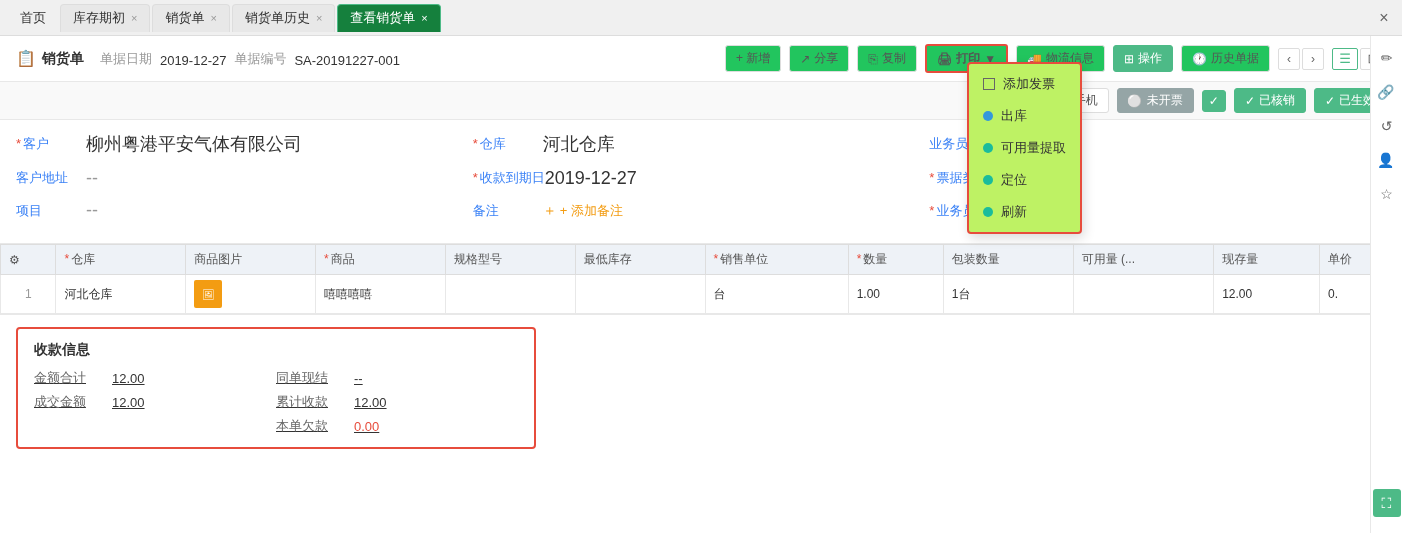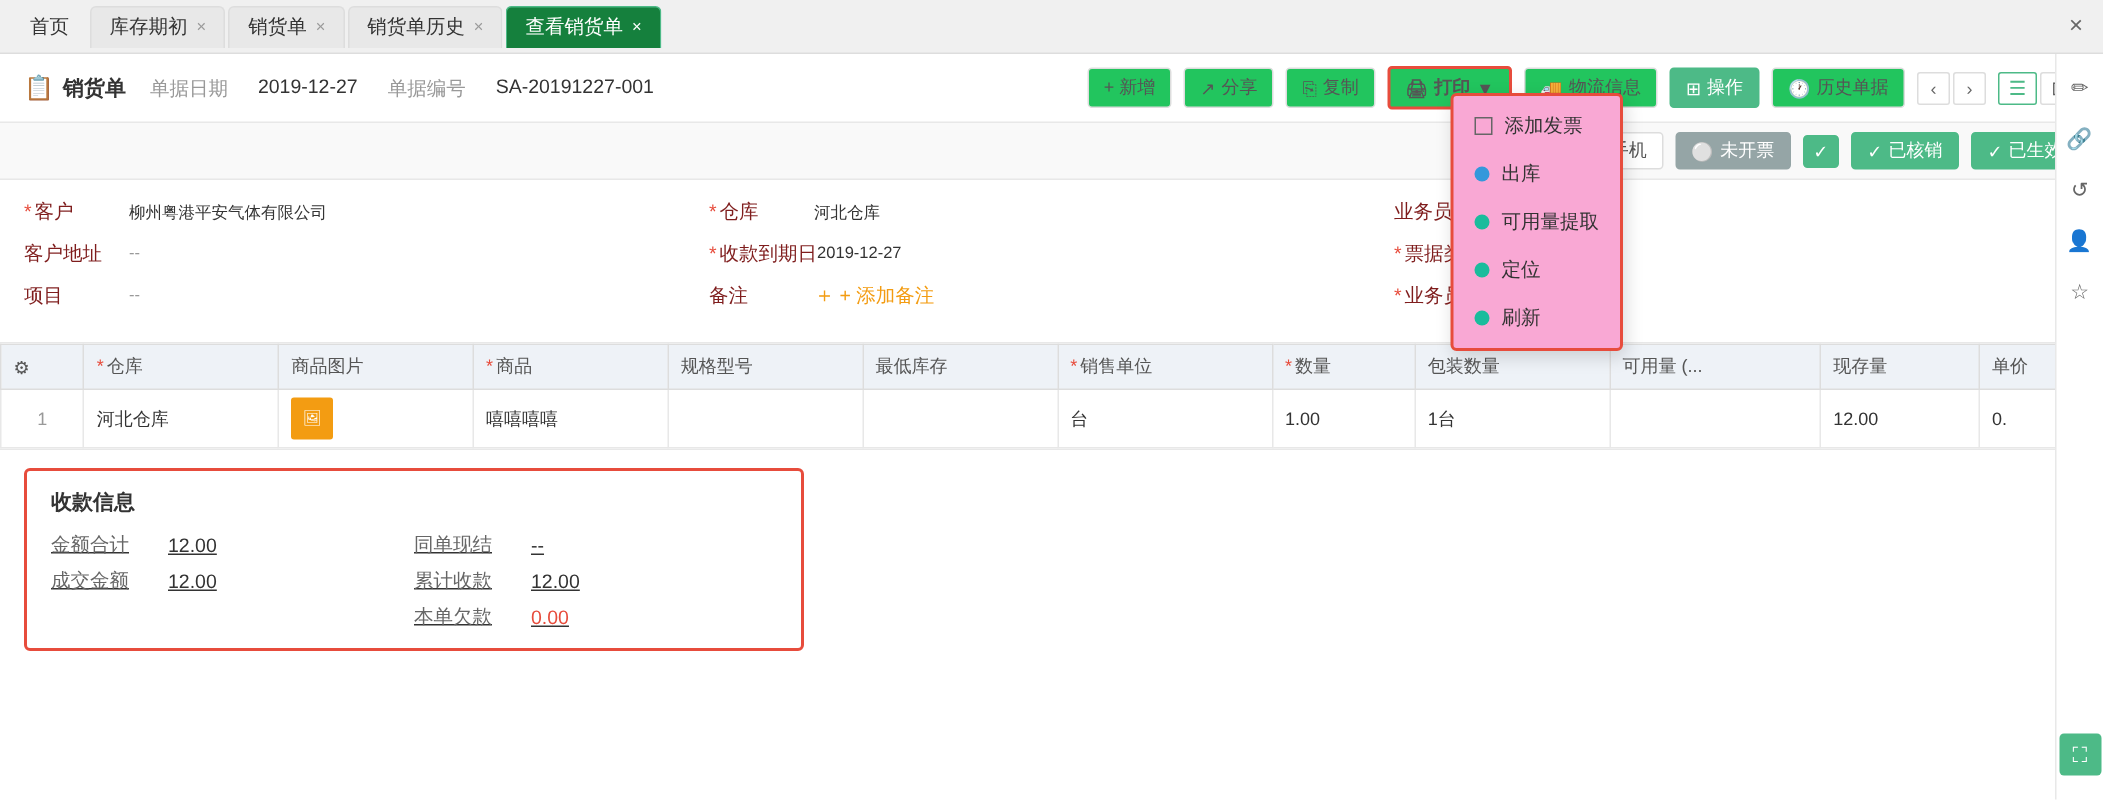--- a/index.html
+++ b/index.html
@@ -25,21 +25,21 @@
     
     .main-content { background: #fff; height: calc(100vh - 36px); overflow: hidden; }
 
     
     .doc-header {
       display: flex; align-items: center; padding: 8px 16px; border-bottom: 1px solid #e8e8e8;
       background: #fff; gap: 16px;
     }
     .doc-title { display: flex; align-items: center; gap: 6px; font-size: 14px; font-weight: bold; color: #333; }
     .doc-title-icon { color: #4dba87; font-size: 16px; }
-    .doc-meta { display: flex; align-items: flex-start; gap: 20px; font-size: 13px; color: #666; }
+    .doc-meta { display: flex; align-items: flex-end; gap: 8px; font-size: 13px; color: #666; }
     .doc-meta-label { color: #999; }
     .doc-meta-value { color: #333; }
     .doc-actions { margin-left: auto; display: flex; align-items: center; gap: 8px; }
     .action-btn {
       display: flex; align-items: center; gap: 4px; padding: 4px 10px; border: 1px solid #ddd;
       border-radius: 3px; cursor: pointer; font-size: 12px; color: #555; background: #22c55e;
     }
     .action-btn.highlighted { border: 2px solid #e74c3c; font-weight: bold; }
     .action-btn.active-tab { background: #4dba87; color: #fff; border-color: #4dba87; }
     .nav-arrows { display: flex; gap: 2px; }
@@ -60,23 +60,23 @@
     .status-btn.phone { background: #fff; color: #555; }
     .status-btn.not-open { background: #95a5a6; color: #fff; border-color: #95a5a6; }
     .status-btn.confirm { background: #4dba87; color: #fff; border-color: #4dba87; padding: 3px 6px; }
     .status-btn.sold { background: #4dba87; color: #fff; border-color: #4dba87; }
     .status-btn.effective { background: #4dba87; color: #fff; border-color: #4dba87; }
 
     
     .form-section { padding: 12px 16px; border-bottom: 1px solid #e8e8e8; }
     .form-row { display: flex; align-items: center; margin-bottom: 10px; gap: 0; }
     .form-group { display: flex; align-items: center; flex: 1; }
-    .form-label { color: #7f1d1d; min-width: 70px; white-space: nowrap; }
+    .form-label { color: #3b82f6; min-width: 70px; white-space: nowrap; }
     .form-label.required::before { content: '*'; color: #e74c3c; margin-right: 2px; }
-    .form-value { color: #333; font-size: 11px; }
+    .form-value { color: #333; font-size: 18px; }
     .form-dash { color: #999; }
     .add-note { color: #f39c12; cursor: pointer; display: flex; align-items: center; gap: 3px; }
     .add-note-plus { font-size: 14px; }
 
     
     .table-wrapper { overflow-x: auto; border-bottom: 1px solid #e8e8e8; }
     table { width: 100%; border-collapse: collapse; font-size: 12px; }
     thead tr { background: #eef2f7; }
     th { padding: 6px 8px; text-align: left; border: 1px solid #ddd; color: #555; font-weight: normal; white-space: nowrap; }
     th.required::before { content: '*'; color: #e74c3c; margin-right: 2px; }
@@ -91,21 +91,21 @@
       margin: 12px 16px; border: 2px solid #e74c3c; border-radius: 4px; padding: 12px 16px;
       background: #fff; max-width: 520px;
     }
     .payment-title { font-weight: bold; font-size: 14px; margin-bottom: 10px; }
     .payment-grid { display: grid; grid-template-columns: 1fr 1fr; gap: 6px 0; }
     .payment-row { display: flex; align-items: center; gap: 8px; text-decoration: underline; }
     .payment-label { color: #666; min-width: 70px; }
     .payment-value { color: #333; }
     .payment-value.red { color: #e74c3c; }
     .dropdown-menu {
-      position: absolute; top: 62px; right: 320px; background: #f9a8d4; border: 2px solid #e74c3c;
+      position: absolute; top: 62px; right: 320px; background: #bef264; border: 2px solid #e74c3c;
       border-radius: 4px; box-shadow: 2px 4px 12px rgba(0,0,0,0.15); z-index: 200; min-width: 110px;
       padding: 4px 0;
     }
     .dropdown-item {
       display: flex; align-items: center; gap: 8px; padding: 7px 14px; cursor: pointer;
       font-size: 13px; color: #333;
     }
     .dropdown-dot { width: 10px; height: 10px; border-radius: 50%; display: inline-block; }
     .dropdown-dot.blue { background: #3498db; }
     .dropdown-dot.cyan { background: #1abc9c; }

